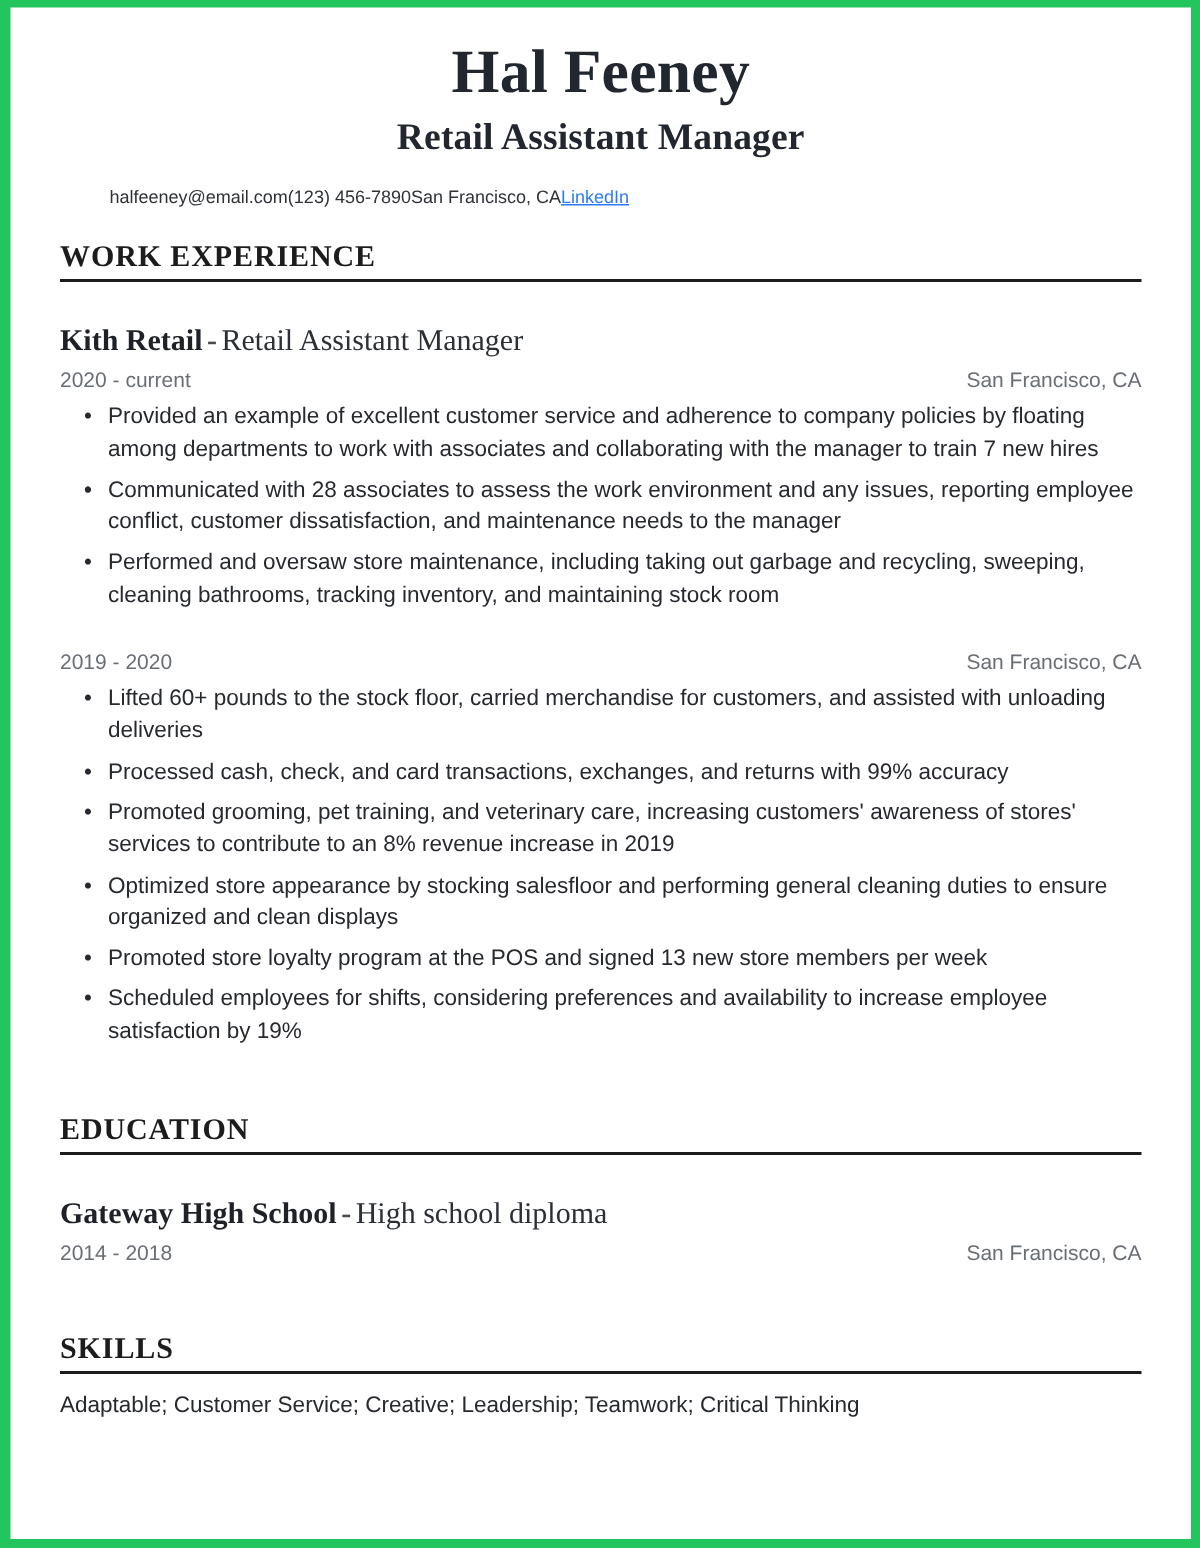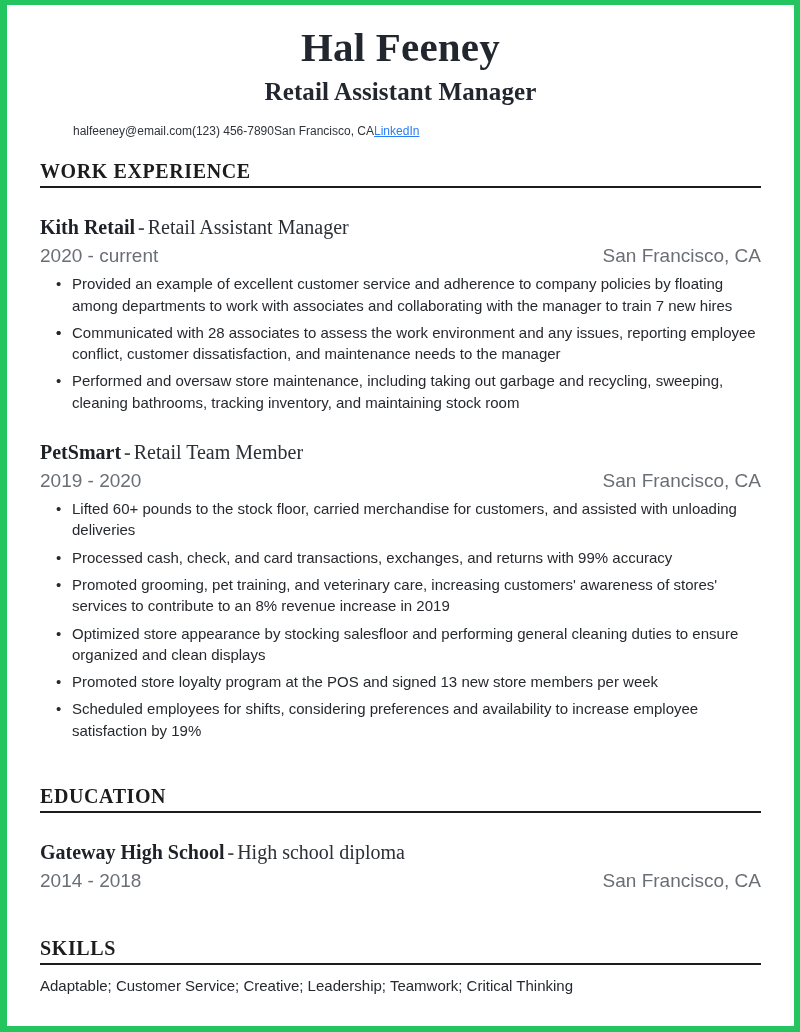--- a/index.html
+++ b/index.html
@@ -111,21 +111,21 @@
   }
   .entry-title {
     font-weight: 400;
     color: #2b2f36;
   }
 
   .entry-meta {
     display: flex;
     justify-content: space-between;
     align-items: baseline;
-    font-size: 19px;
+    font-size: 14px;
     color: #6a6f75;
     margin-top: 5px;
   }
 
   .bullets {
     list-style: none;
     margin: 6px 0 0 0;
     padding: 0;
   }
   .bullets li {
@@ -185,21 +185,20 @@
               <span>San Francisco, CA</span>
             </div>
             <ul class="bullets">
               <li><span class="bullet-dot">•</span><span>Provided an example of excellent customer service and adherence to company policies by floating among departments to work with associates and collaborating with the manager to train 7 new hires</span></li>
               <li><span class="bullet-dot">•</span></li>
               <li><span class="bullet-dot">•</span><span>Communicated with 28 associates to assess the work environment and any issues, reporting employee conflict, customer dissatisfaction, and maintenance needs to the manager</span></li>
               <li><span class="bullet-dot">•</span><span>Performed and oversaw store maintenance, including taking out garbage and recycling, sweeping, cleaning bathrooms, tracking inventory, and maintaining stock room</span></li>
             </ul>
           </div>
           <div class="entry">
-            <div class="entry-heading"><span class="entry-org">PetSmart</span><span class="entry-sep">-</span><span class="entry-title">Retail Team Member</span></div>
             <div class="entry-meta">
               <span>2019 - 2020</span>
               <span>San Francisco, CA</span>
             </div>
             <ul class="bullets">
               <li><span class="bullet-dot">•</span><span>Lifted 60+ pounds to the stock floor, carried merchandise for customers, and assisted with unloading deliveries</span></li>
               <li><span class="bullet-dot">•</span><span>Processed cash, check, and card transactions, exchanges, and returns with 99% accuracy</span></li>
               <li><span class="bullet-dot">•</span><span>Promoted grooming, pet training, and veterinary care, increasing customers' awareness of stores' services to contribute to an 8% revenue increase in 2019</span></li>
               <li><span class="bullet-dot">•</span><span>Optimized store appearance by stocking salesfloor and performing general cleaning duties to ensure organized and clean displays</span></li>
               <li><span class="bullet-dot">•</span><span>Promoted store loyalty program at the POS and signed 13 new store members per week</span></li>

